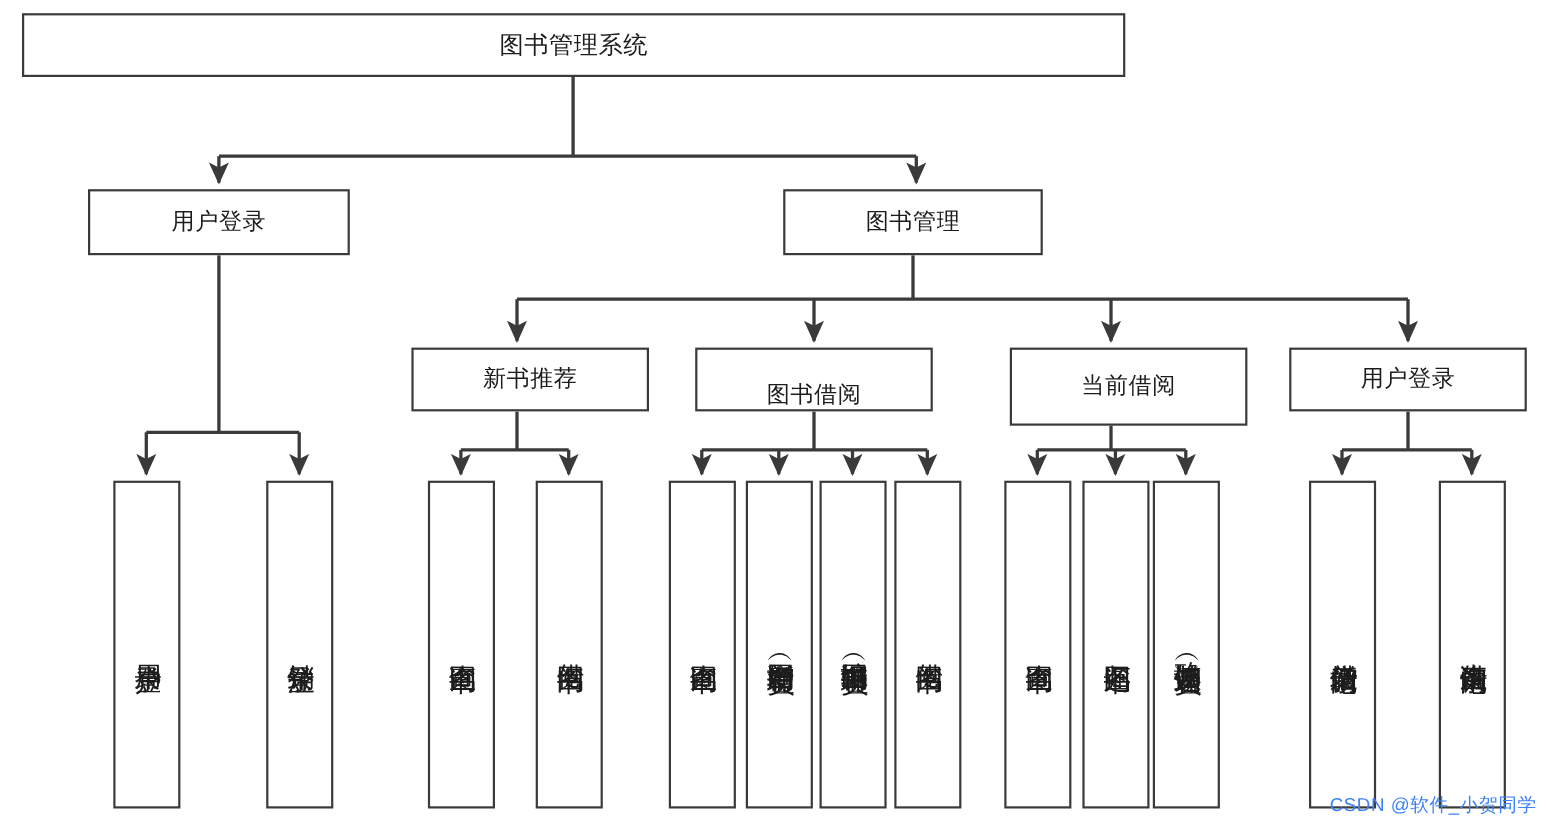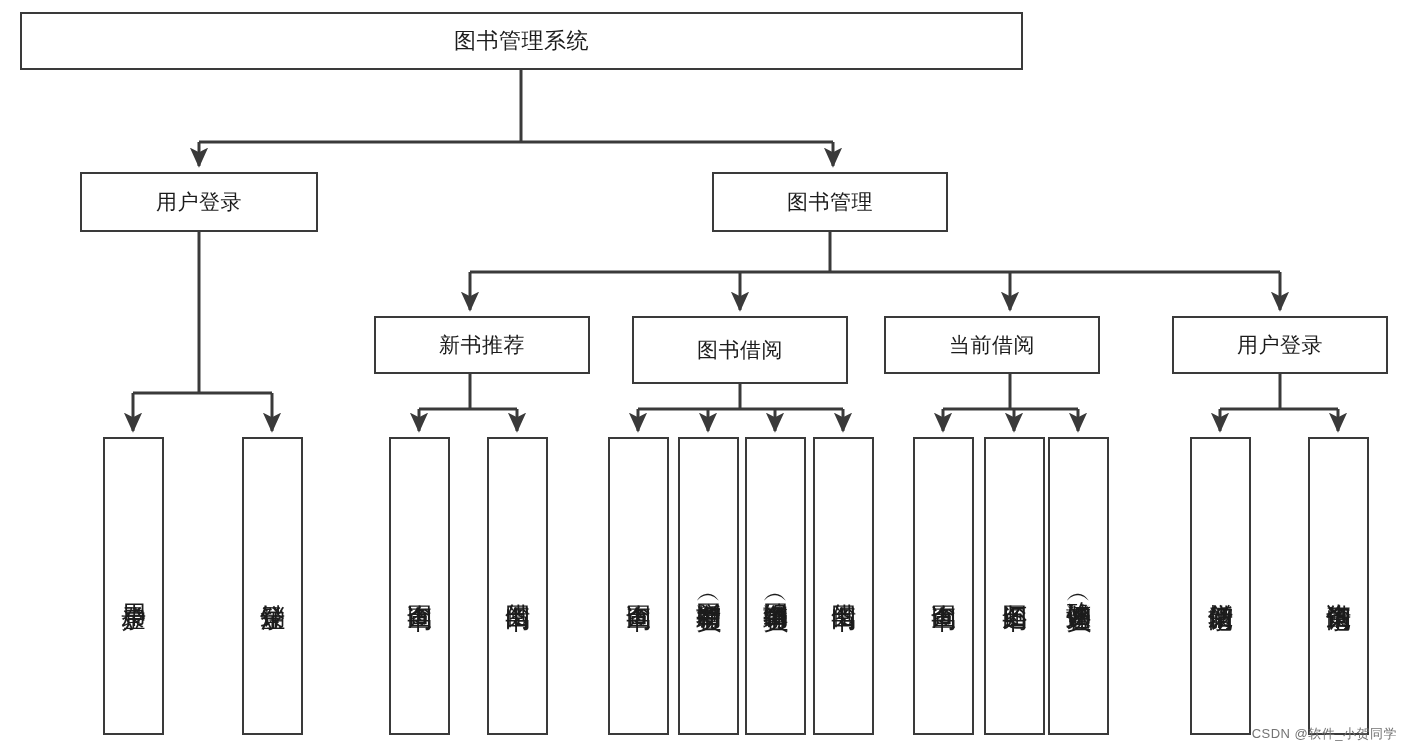--- a/index.html
+++ b/index.html
@@ -59,22 +59,22 @@
     font-size: 25px;
     line-height: 1.02;
     letter-spacing: 1px;
     white-space: nowrap;
     max-height: 270px;
   }
   .watermark {
     position: absolute;
     right: 8px;
     bottom: 4px;
-    font-size: 13px;
-    color: #737373;
+    font-size: 17px;
+    color: #3b82f6;
     letter-spacing: 0.5px;
     z-index: 5;
     white-space: nowrap;
     pointer-events: none;
   }
 </style>
 </head>
 <body>
 
 <div id="canvas">
@@ -136,24 +136,24 @@
   <div class="node h" style="left:80px; top:172px; width:238px; height:60px;">
     <span class="lbl">用户登录</span>
   </div>
   <div class="node h" style="left:712px; top:172px; width:236px; height:60px;">
     <span class="lbl">图书管理</span>
   </div>
 
   <div class="node h" style="left:362px; top:316px; width:216px; height:58px;margin-left:12px;">
     <span class="lbl">新书推荐</span>
   </div>
-  <div class="node h" style="left:632px; top:316px; width:216px; height:68px;">
+  <div class="node h" style="left:632px; top:316px; width:216px; height:58px;align-items:flex-end;">
     <span class="lbl">图书借阅</span>
   </div>
-  <div class="node h" style="left:884px; top:316px; width:216px; height:58px;justify-content:center;">
+  <div class="node h" style="left:918px; top:316px; width:216px; height:71px;justify-content:center;">
     <span class="lbl">当前借阅</span>
   </div>
   <div class="node h" style="left:1172px; top:316px; width:216px; height:58px;">
     <span class="lbl">用户登录</span>
   </div>
 
   <div class="node v" style="left:103px; top:437px; width:61px; height:298px;">
     <span class="lbl">用户登录</span>
   </div>
   <div class="node v" style="left:242px; top:437px; width:61px; height:298px;">

